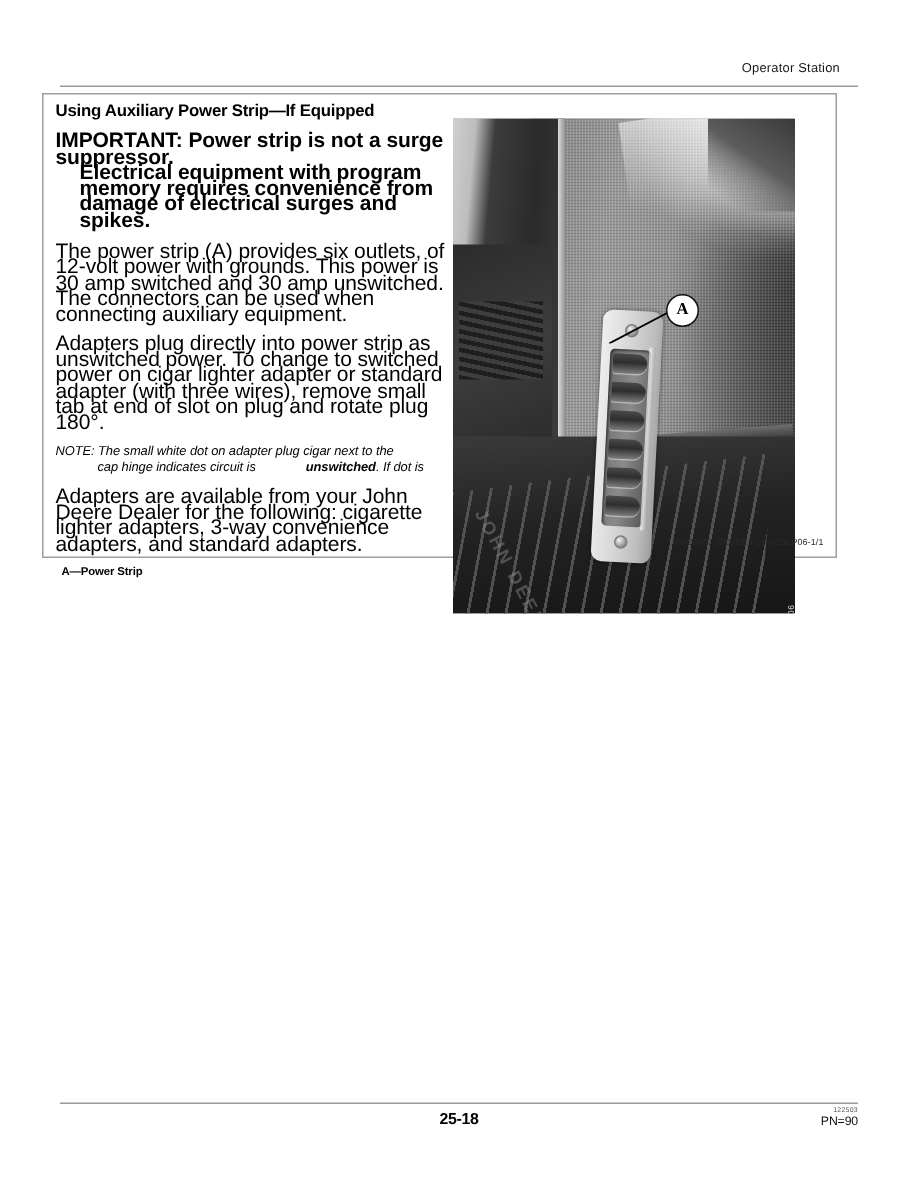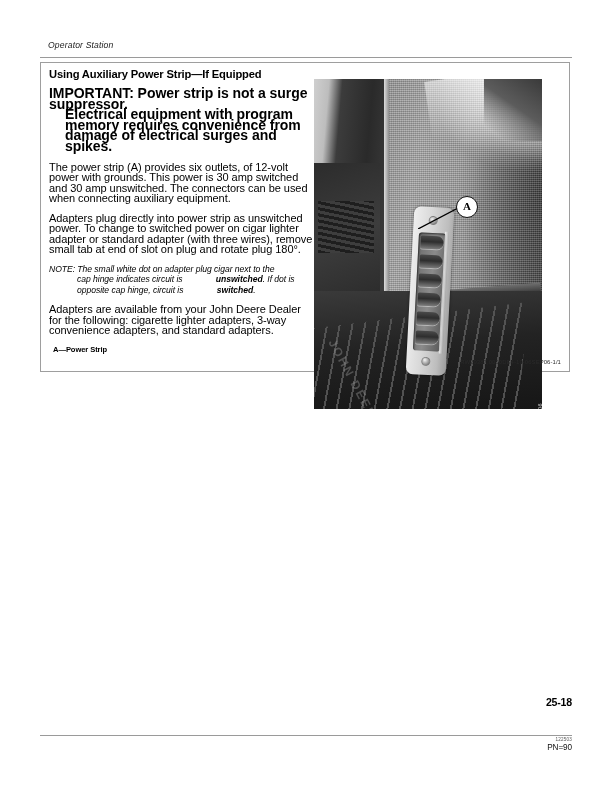--- a/index.html
+++ b/index.html
@@ -13,42 +13,41 @@
     position: relative;
     font-family: "Liberation Sans", sans-serif;
     color: #000000;
     overflow: hidden;
   }
 
   
   .page-header {
     position: absolute;
     top: 40px;
-    left: 48px;
+    left: 28px;
     width: 532px;
-    text-align: left;
-    font-style: italic;
+    text-align: right;
     font-size: 8.6px;
     color: #1a1a1a;
     letter-spacing: 0.15px;
   }
   .header-rule {
     position: absolute;
     top: 57px;
     left: 40px;
     width: 532px;
     height: 1px;
     background: #9a9a9a;
   }
 
   
   .content-frame {
     position: absolute;
     top: 62px;
-    left: 40px;
+    left: 28px;
     width: 530px;
     height: 310px;
     border: 1px solid #9e9e9e;
     box-sizing: border-box;
   }
 
   
   .text-col {
     position: absolute;
     top: 5px;
@@ -56,21 +55,21 @@
     width: 264px;
   }
   .section-title {
     font-size: 11.2px;
     font-weight: bold;
     letter-spacing: -0.15px;
     margin: 0 0 7px 0;
     line-height: 13px;
   }
   .para {
-    font-size: 11px;
+    font-size: 14px;
     line-height: 10.5px;
     margin: 0 0 9px 0;
     letter-spacing: -0.05px;
   }
   .para-important {
     font-weight: bold;
     font-size: 14px;
     line-height: 10.6px;
     margin: 0 0 10px 0;
     letter-spacing: -0.05px;
@@ -316,24 +315,24 @@
   .footer-rule {
     position: absolute;
     top: 735px;
     left: 40px;
     width: 532px;
     height: 1px;
     background: #9a9a9a;
   }
   .footer-page {
     position: absolute;
-    top: 696px;
+    top: 740px;
     left: 40px;
     width: 532px;
-    text-align: right;
+    text-align: center;
     font-size: 10.6px;
     font-weight: bold;
     letter-spacing: -0.2px;
   }
   .footer-right {
     position: absolute;
     top: 736px;
     right: 40px;
     text-align: right;
     line-height: 8px;
@@ -366,21 +365,20 @@
       <span class="cont">Electrical equipment with program memory requires convenience from damage of electrical surges and spikes.</span>
     </p>
 
     <p class="para">The power strip (A) provides six outlets, of 12-volt power with grounds. This power is 30 amp switched and 30 amp unswitched. The connectors can be used when connecting auxiliary equipment.</p>
 
     <p class="para">Adapters plug directly into power strip as unswitched power. To change to switched power on cigar lighter adapter or standard adapter (with three wires), remove small tab at end of slot on plug and rotate plug 180°.</p>
 
     <p class="para-note">
       <span>NOTE: The small white dot on adapter plug cigar next to the</span>
       <span class="cont"><span>cap hinge indicates circuit is </span><b>unswitched</b><span>. If dot is</span></span>
-      <span class="cont"><span>opposite cap hinge, circuit is </span><b>switched</b><span>.</span></span>
     </p>
 
     <p class="para">Adapters are available from your John Deere Dealer for the following: cigarette lighter adapters, 3-way convenience adapters, and standard adapters.</p>
 
     <div class="legend">A—Power Strip</div>
   </div>
 
   <div class="photo-wrap">
     <div class="photo">
 

